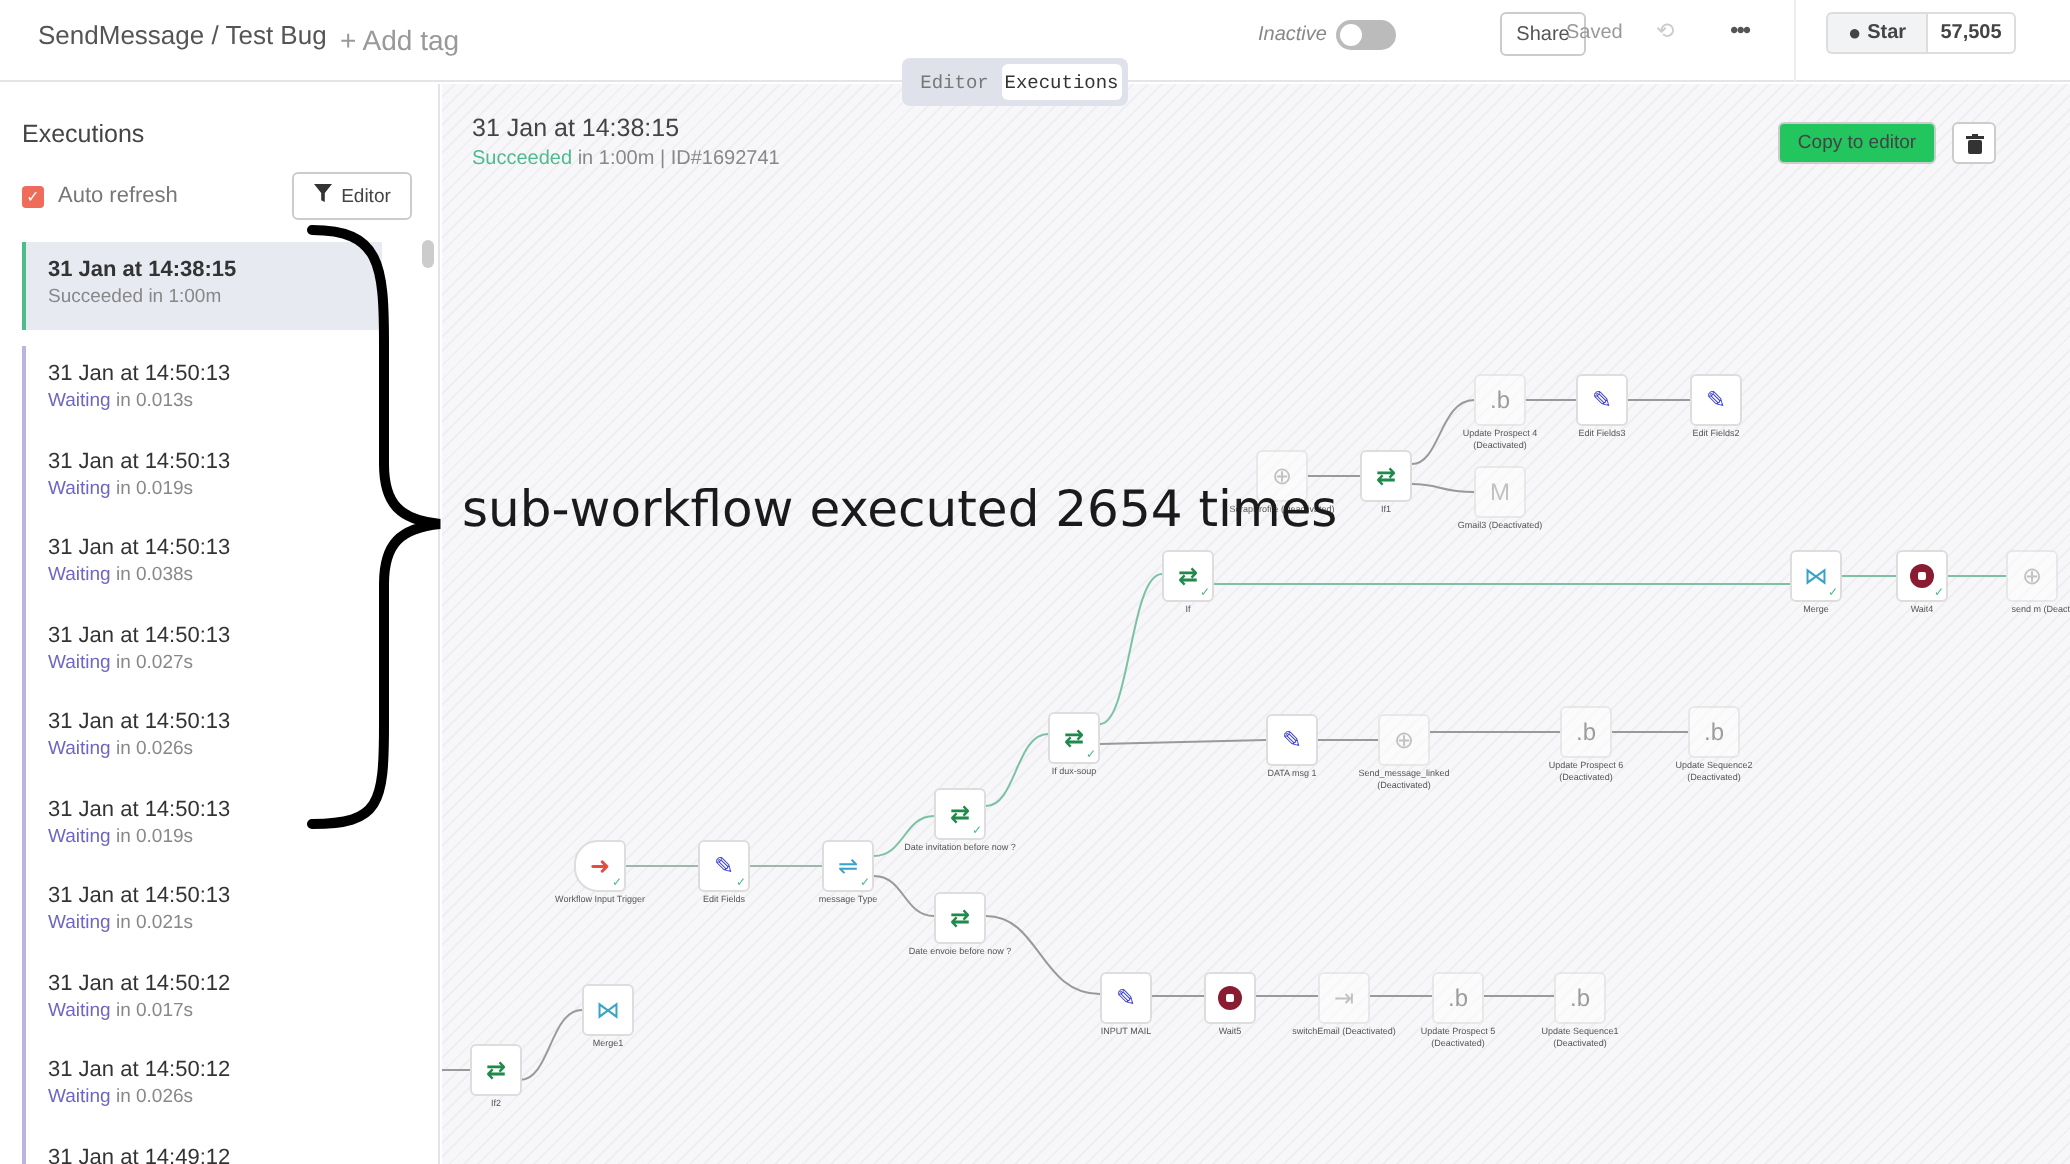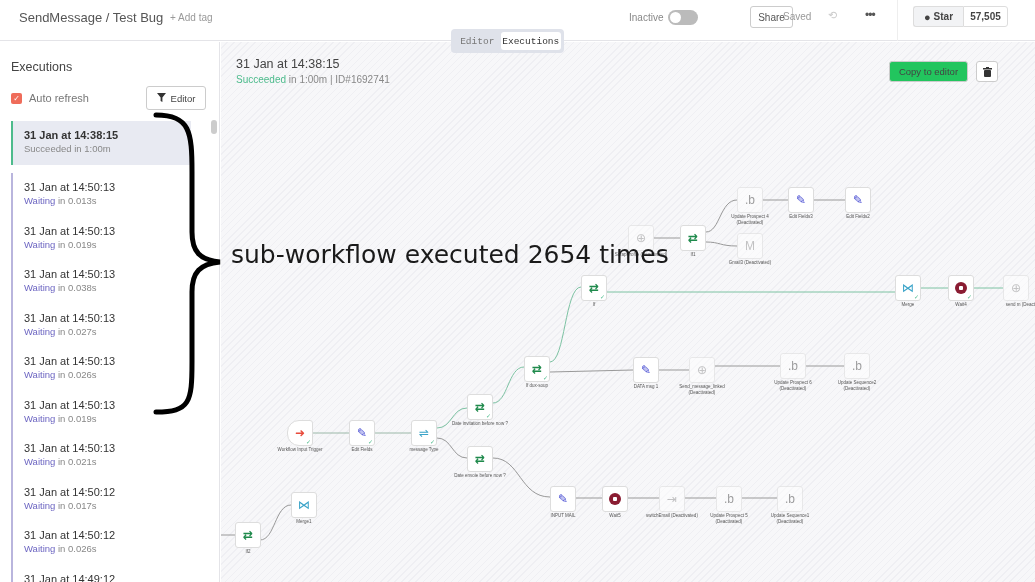--- a/index.html
+++ b/index.html
@@ -1,20 +1,20 @@
 <!DOCTYPE html>
 <html><head>
 <meta charset="utf-8">
 <style>
   * { box-sizing: border-box; margin: 0; padding: 0; }
   html, body { width: 1035px; height: 582px; overflow: hidden; background: #fff; font-family: "Liberation Sans", "DejaVu Sans", sans-serif; color: #444; }
   .topbar { position: absolute; left: 0; top: 0; width: 1035px; height: 41px; border-bottom: 1px solid #e4e4e8; background: #fff; text-align: right; }
   .wf-title { position: absolute; left: 19px; top: 10px; font-size: 13px; color: #555; }
-  .add-tag { position: absolute; left: 170px; top: 12px; font-size: 10px; color: #999; }
-  .inactive-label { position: absolute; left: 629px; top: 12px; font-size: 10px; color: #888; }
+  .add-tag { position: absolute; left: 170px; top: 12px; font-size: 14px; color: #999; }
+  .inactive-label { position: absolute; left: 629px; top: 12px; font-size: 10px; color: #888; font-style: italic; }
   .toggle { position: absolute; left: 668px; top: 10px; width: 30px; height: 15px; border-radius: 8px; background: #bbb; }
   .toggle::after { content: ""; position: absolute; left: 2px; top: 2px; width: 11px; height: 11px; border-radius: 50%; background: #fff; }
   .share-btn { position: absolute; left: 712px; top: 6px; width: 43px; height: 22px; border: 1px solid #ccc; border-radius: 3px; font-size: 10px; color: #555; display: flex; align-items: center; justify-content: center; background: #fff; margin-left: 38px; }
   .saved { position: absolute; left: 783px; top: 11px; font-size: 10px; color: #999; }
   .history-icon { position: absolute; left: 828px; top: 9px; font-size: 11px; color: #ccc; }
   .more-icon { position: absolute; left: 865px; top: 8px; font-size: 12px; color: #555; letter-spacing: -1px; }
   .vdivider { position: absolute; left: 897px; top: 0; width: 1px; height: 41px; background: #eee; }
   .gh-star { position: absolute; left: 913px; top: 6px; width: 50px; height: 21px; border: 1px solid #ddd; border-right: none; background: #f2f3f5; border-radius: 3px 0 0 3px; font-size: 10px; font-weight: bold; color: #444; display: flex; align-items: center; justify-content: center; gap: 3px; }
   .gh-count { position: absolute; left: 963px; top: 6px; width: 45px; height: 21px; border: 1px solid #ddd; border-radius: 0 3px 3px 0; background: #fff; font-size: 10px; font-weight: bold; color: #444; display: flex; align-items: center; justify-content: center; }
   .mode-switch { position: absolute; left: 451px; top: 29px; width: 113px; height: 24px; background: #dfe2ea; border-radius: 4px; padding: 3px; display: flex; z-index: 5; }

